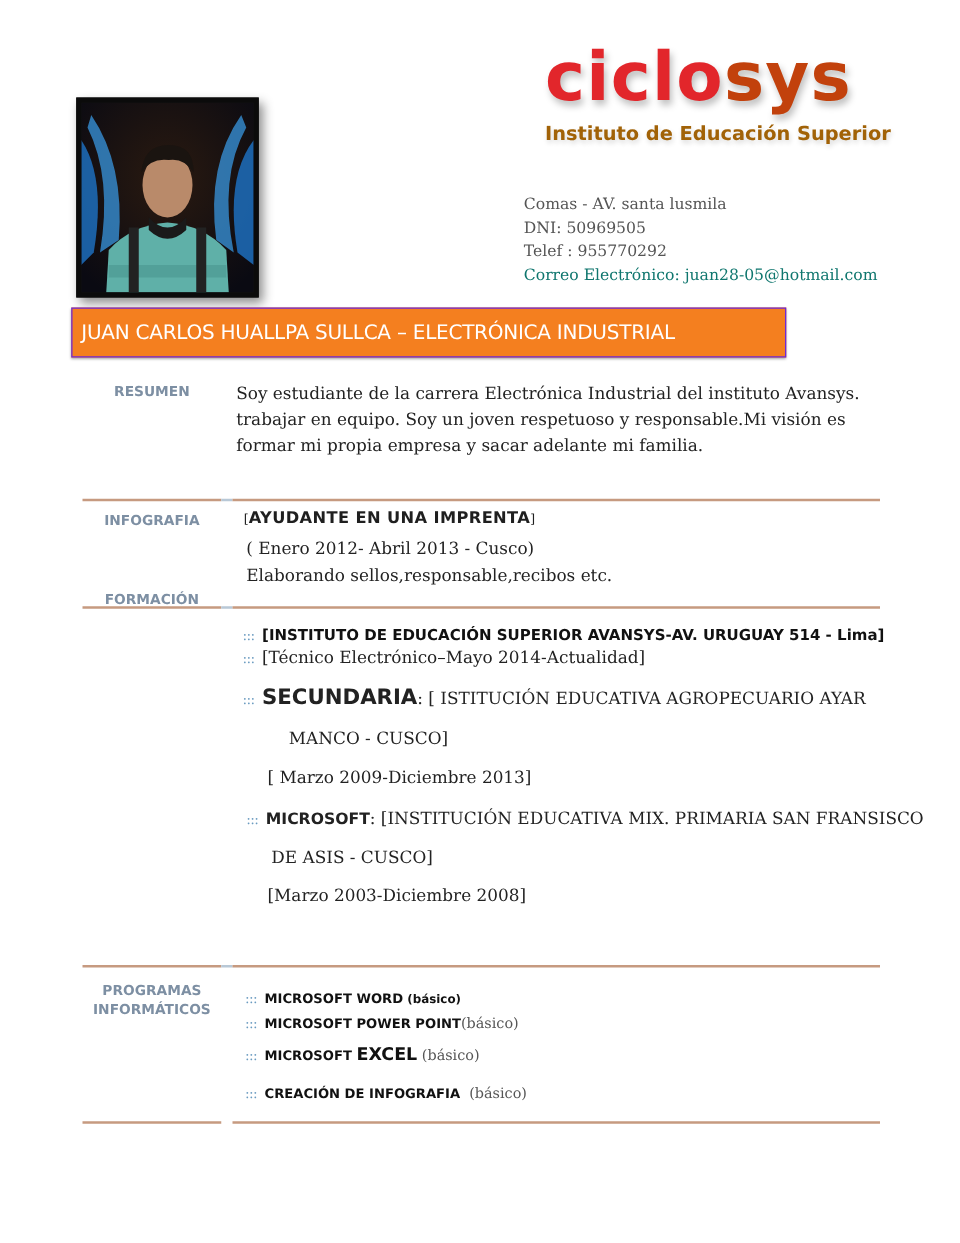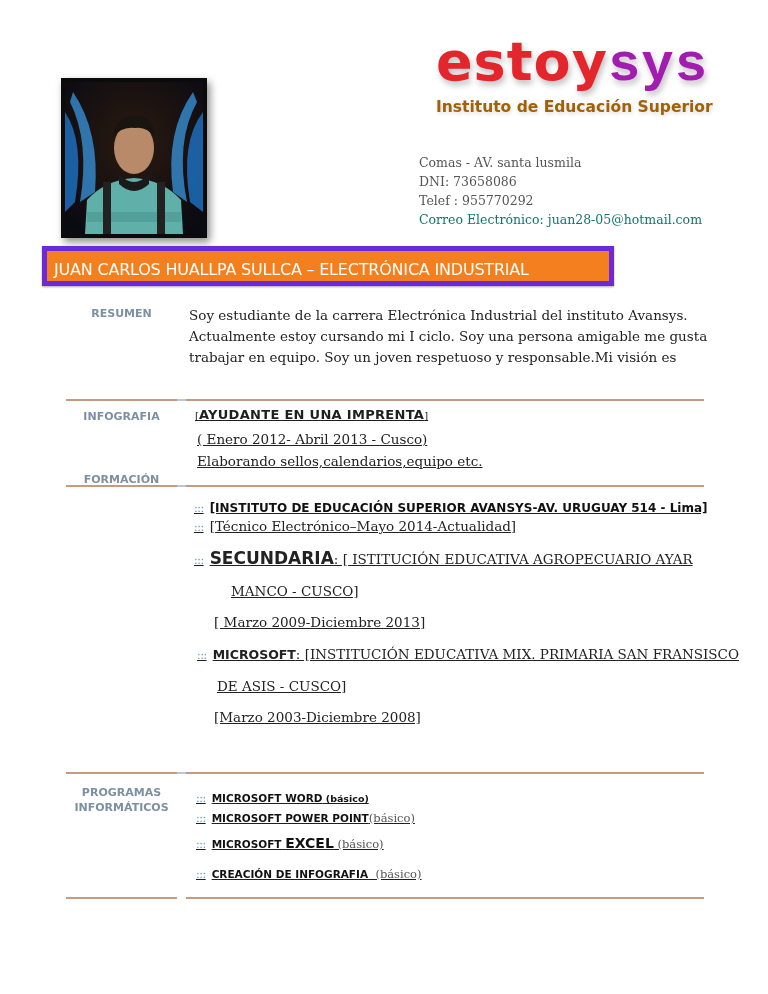--- a/index.html
+++ b/index.html
@@ -24,44 +24,44 @@
     
     .logo { left: 430px; top: 36px; width: 280px; height: 100px; }
     .logo-word {
       position: absolute; left: 6px; top: -6px;
       font-family: "DejaVu Sans", "Liberation Sans", sans-serif;
       font-weight: bold; font-size: 54px; letter-spacing: 1px;
       text-shadow: 2px 4px 6px rgba(0,0,0,0.25);
       white-space: nowrap;
     }
     .logo-word .a { color: #e2262b; }
-    .logo-word .b { color: #a21caf; font-family: Liberation Mono, monospace; }
+    .logo-word .b { color: #c2410c; }
     .logo-tag {
       position: absolute; left: 6px; top: 62px;
       font-family: "DejaVu Sans", "Liberation Sans", sans-serif;
       font-weight: bold; font-size: 15.5px; color: #a16207;
       white-space: nowrap;
       text-shadow: 1px 2px 4px rgba(0,0,0,0.15);
     }
 
     
     .contact {
       right: 66px; top: 153px; text-align: left;
       font-size: 12.5px; line-height: 19px; color: #555;
       font-family: "DejaVu Serif", serif;
     }
     .contact .email { color: #0f766e; }
 
     
     .banner {
-      left: 42px; top: 246px; width: 572px; height: 40px;
+      left: 57px; top: 246px; width: 572px; height: 40px;
       background: #f47f1f;
       box-shadow: 0 1px 2px rgba(0,0,0,0.35);
       box-sizing: border-box;
-      border: 5px solid #6d28d9;
+      border: 1px solid #6d28d9;
     }
     .banner span {
       position: absolute; left: 7px; top: 9px;
       font-family: "DejaVu Sans", "Liberation Sans", sans-serif;
       font-size: 16px; color: #ffffff; letter-spacing: -0.2px;
       white-space: nowrap;
     }
 
     
     .label {
@@ -72,21 +72,21 @@
     .body-text { font-size: 13.5px; line-height: 21px; color: #222; }
 
     
     .sep-left { height: 2px; background: #c69a80; left: 66px; width: 111px; }
     .sep-right { height: 2px; background: #c69a80; left: 186px; width: 518px; }
     .sep-gap { height: 2px; background: #b8c8d6; left: 177px; width: 9px; }
 
     .bullet { color: #6a9bc0; font-size: 11px; margin-right: 6px; letter-spacing: -0.5px; }
     .b-sans { font-family: "DejaVu Sans", "Liberation Sans", sans-serif; font-weight: bold; }
     .small-sans { font-family: "DejaVu Sans", "Liberation Sans", sans-serif; font-weight: bold; font-size: 10.5px; color: #111; }
-    .row { position: absolute; white-space: nowrap; text-decoration: underline; }
+    .row { position: absolute; white-space: nowrap; }
     .muted { color: #555; }
   </style>
 </head>
 <body>
 
 <div class="abs photo">
   <svg width="138" height="152" viewBox="0 0 138 152">
     <defs>
       <radialGradient id="bg" cx="50%" cy="40%" r="70%">
         <stop offset="0" stop-color="#2a1a10"></stop>
@@ -102,52 +102,52 @@
     <path d="M22 130 L116 130 L116 140 L22 140 Z" fill="#4a9690" opacity="0.6"></path>
     <rect x="38" y="100" width="8" height="52" fill="#222"></rect>
     <rect x="92" y="100" width="8" height="52" fill="#222"></rect>
     <path d="M54 92 Q69 108 84 92 L84 102 Q69 116 54 102 Z" fill="#1a1a1a"></path>
     <ellipse cx="69" cy="66" rx="20" ry="26" fill="#b98a6a"></ellipse>
     <path d="M48 56 Q50 34 70 34 Q90 34 90 56 Q82 44 70 46 Q56 44 48 56 Z" fill="#1a1410"></path>
   </svg>
 </div>
 
 <div class="abs logo">
-  <div class="logo-word"><span class="a">estoy</span><span class="b">sys</span></div>
+  <div class="logo-word"><span class="a">ciclo</span><span class="b">sys</span></div>
   <div class="logo-tag">Instituto de Educación Superior</div>
 </div>
 
 <div class="abs contact">
   <div>Comas - AV. santa lusmila</div>
-  <div>DNI: 73658086</div>
+  <div>DNI: 50969505</div>
   <div>Telef : 955770292</div>
   <div class="email">Correo Electrónico: juan28-05@hotmail.com</div>
 </div>
 
 <div class="abs banner">
   <span>JUAN CARLOS HUALLPA SULLCA – ELECTRÓNICA  INDUSTRIAL</span>
 </div>
 
 <div class="abs label" style="left:66px; top:306px; width:111px;">RESUMEN</div>
 <div class="abs body-text" style="left:189px; top:305px; white-space:nowrap;">
   <div>Soy estudiante de la carrera Electrónica Industrial del instituto  Avansys.</div>
-  <div>Actualmente estoy cursando mi I ciclo. Soy una persona  amigable me gusta</div>
   <div>trabajar en equipo. Soy  un joven respetuoso y responsable.Mi visión es</div>
+  <div>formar mi propia empresa y sacar adelante mi familia.</div>
 </div>
 
 <div class="abs sep-left" style="top:399px;"></div>
 <div class="abs sep-gap" style="top:399px;"></div>
 <div class="abs sep-right" style="top:399px;"></div>
 
 <div class="abs label" style="left:66px; top:409px; width:111px;">INFOGRAFIA</div>
 <div class="row" style="left:195px; top:406px; font-size:13.5px;">
   <span style="font-size:10px;">[</span><span class="b-sans" style="font-size:13px; letter-spacing:0.3px;">AYUDANTE EN UNA  IMPRENTA</span><span style="font-size:10px;">]</span>
 </div>
 <div class="row body-text" style="left:197px; top:429px;"> ( Enero 2012- Abril 2013 - Cusco)</div>
-<div class="row body-text" style="left:197px; top:451px;">Elaborando sellos,calendarios,equipo etc.</div>
+<div class="row body-text" style="left:197px; top:451px;">Elaborando sellos,responsable,recibos etc.</div>
 
 <div class="abs sep-left" style="top:485px;"></div>
 <div class="abs sep-gap" style="top:485px;"></div>
 <div class="abs sep-right" style="top:485px;"></div>
 
 <div class="abs label" style="left:66px; top:472px; width:111px;">FORMACIÓN</div>
 
 <div class="row" style="left:194px; top:497px;">
   <span class="bullet">:::</span><span class="b-sans" style="font-size:12px; color:#111;">[INSTITUTO  DE EDUCACIÓN SUPERIOR AVANSYS-AV. URUGUAY 514 - Lima]</span>
 </div>

